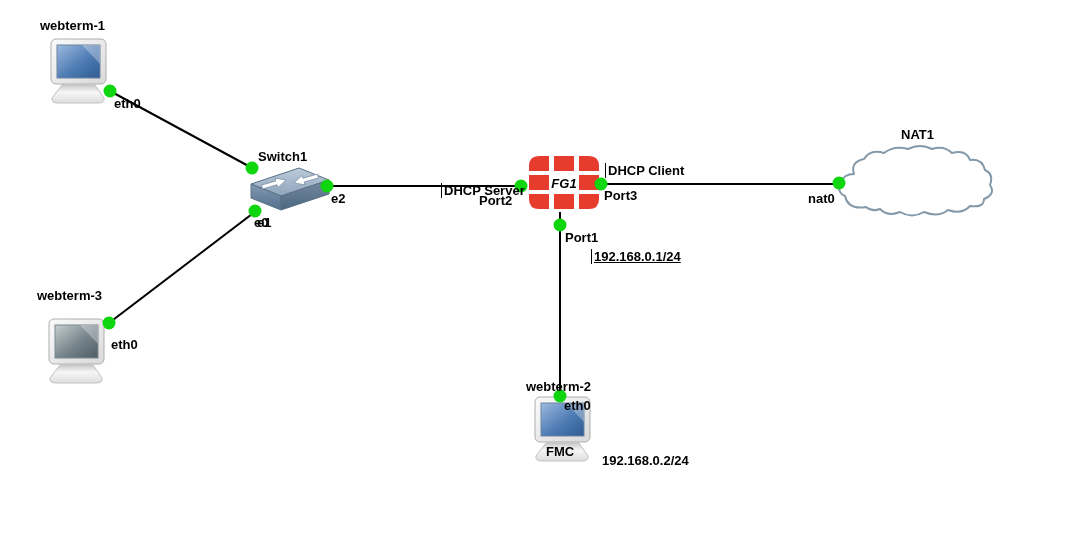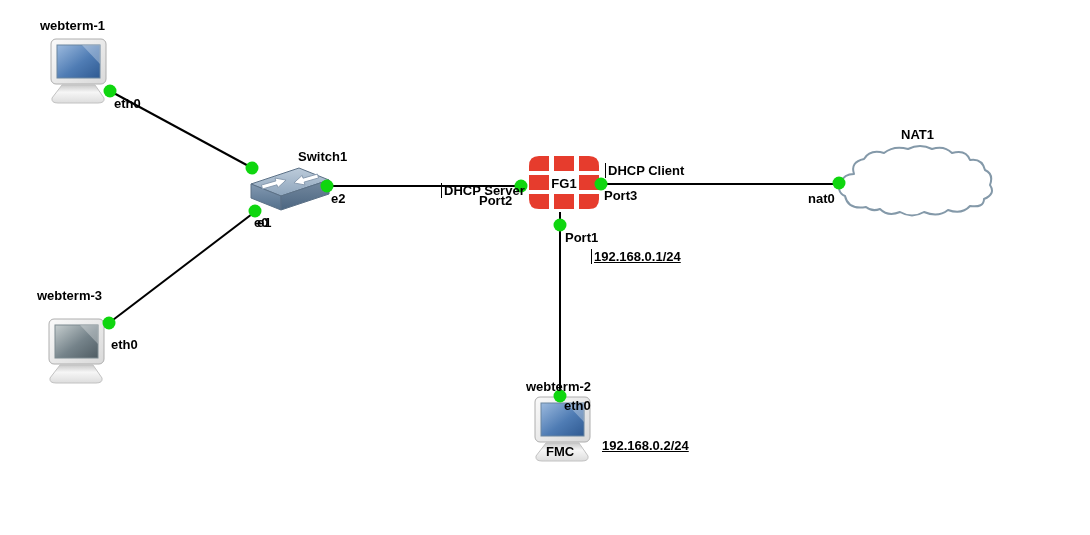--- a/index.html
+++ b/index.html
@@ -14,21 +14,21 @@
   .node svg{display:block;}
   .dot{
     position:absolute;z-index:3;width:13px;height:13px;border-radius:50%;
     background:var(--port-green,#0fd60f);transform:translate(-6.5px,-6.5px);
   }
   .lbl{
     position:absolute;z-index:4;font-size:13px;font-weight:bold;
     color:var(--label-text,#000);white-space:nowrap;line-height:15px;
   }
   .barred{border-left:1px solid #000;padding-left:2px;margin-left:-3px;}
-  .fg1-label{width:74px;text-align:center;}
+  .fg1-label{width:74px;text-align:center;font-style:italic;}
   .brick{fill:var(--firewall-red,#e63c2d);}
   .cloud-shape{fill:#ffffff;stroke:var(--cloud-stroke,#8499a9);stroke-width:2;stroke-linejoin:round;}
 </style>
 </head>
 <body>
 
 <div class="canvas">
 
   <svg width="0" height="0" style="position:absolute">
     <defs>
@@ -139,36 +139,36 @@
   <div class="dot" style="left:255px;top:211px;"></div>
   <div class="dot" style="left:327px;top:186px;"></div>
   <div class="dot" style="left:109px;top:323px;"></div>
   <div class="dot" style="left:521px;top:186px;"></div>
   <div class="dot" style="left:601px;top:184px;"></div>
   <div class="dot" style="left:560px;top:225px;"></div>
   <div class="dot" style="left:560px;top:396px;"></div>
   <div class="dot" style="left:839px;top:183px;"></div>
 
   <div class="lbl" style="left:40px;top:18px;">webterm-1</div>
-  <div class="lbl" style="left:258px;top:149px;margin-left:40px;">Switch1</div>
+  <div class="lbl" style="left:258px;top:149px;">Switch1</div>
   <div class="lbl" style="left:37px;top:288px;">webterm-3</div>
   <div class="lbl fg1-label" style="left:527px;top:176px;">FG1</div>
   <div class="lbl" style="left:901px;top:127px;">NAT1</div>
   <div class="lbl" style="left:526px;top:379px;">webterm-2</div>
 
   <div class="lbl" style="left:114px;top:96px;">eth0</div>
   <div class="lbl" style="left:254px;top:171px;margin-top:44px;">e0</div>
   <div class="lbl" style="left:257px;top:215px;">e1</div>
   <div class="lbl" style="left:331px;top:191px;">e2</div>
   <div class="lbl" style="left:111px;top:337px;">eth0</div>
   <div class="lbl" style="left:479px;top:193px;">Port2</div>
   <div class="lbl" style="left:604px;top:188px;">Port3</div>
   <div class="lbl" style="left:565px;top:230px;">Port1</div>
   <div class="lbl" style="left:808px;top:191px;">nat0</div>
   <div class="lbl" style="left:564px;top:398px;">eth0</div>
 
   <div class="lbl barred" style="left:444px;top:163px;margin-top:20px;">DHCP Server</div>
   <div class="lbl barred" style="left:608px;top:163px;">DHCP Client</div>
   <div class="lbl barred" style="left:594px;top:249px;text-decoration:underline;">192.168.0.1/24</div>
   <div class="lbl" style="left:546px;top:444px;">FMC</div>
-  <div class="lbl" style="left:602px;top:438px;text-decoration:underline;">192.168.0.2/24</div>
+  <div class="lbl" style="left:602px;top:453px;">192.168.0.2/24</div>
 
 </div>
 
 </body></html>

